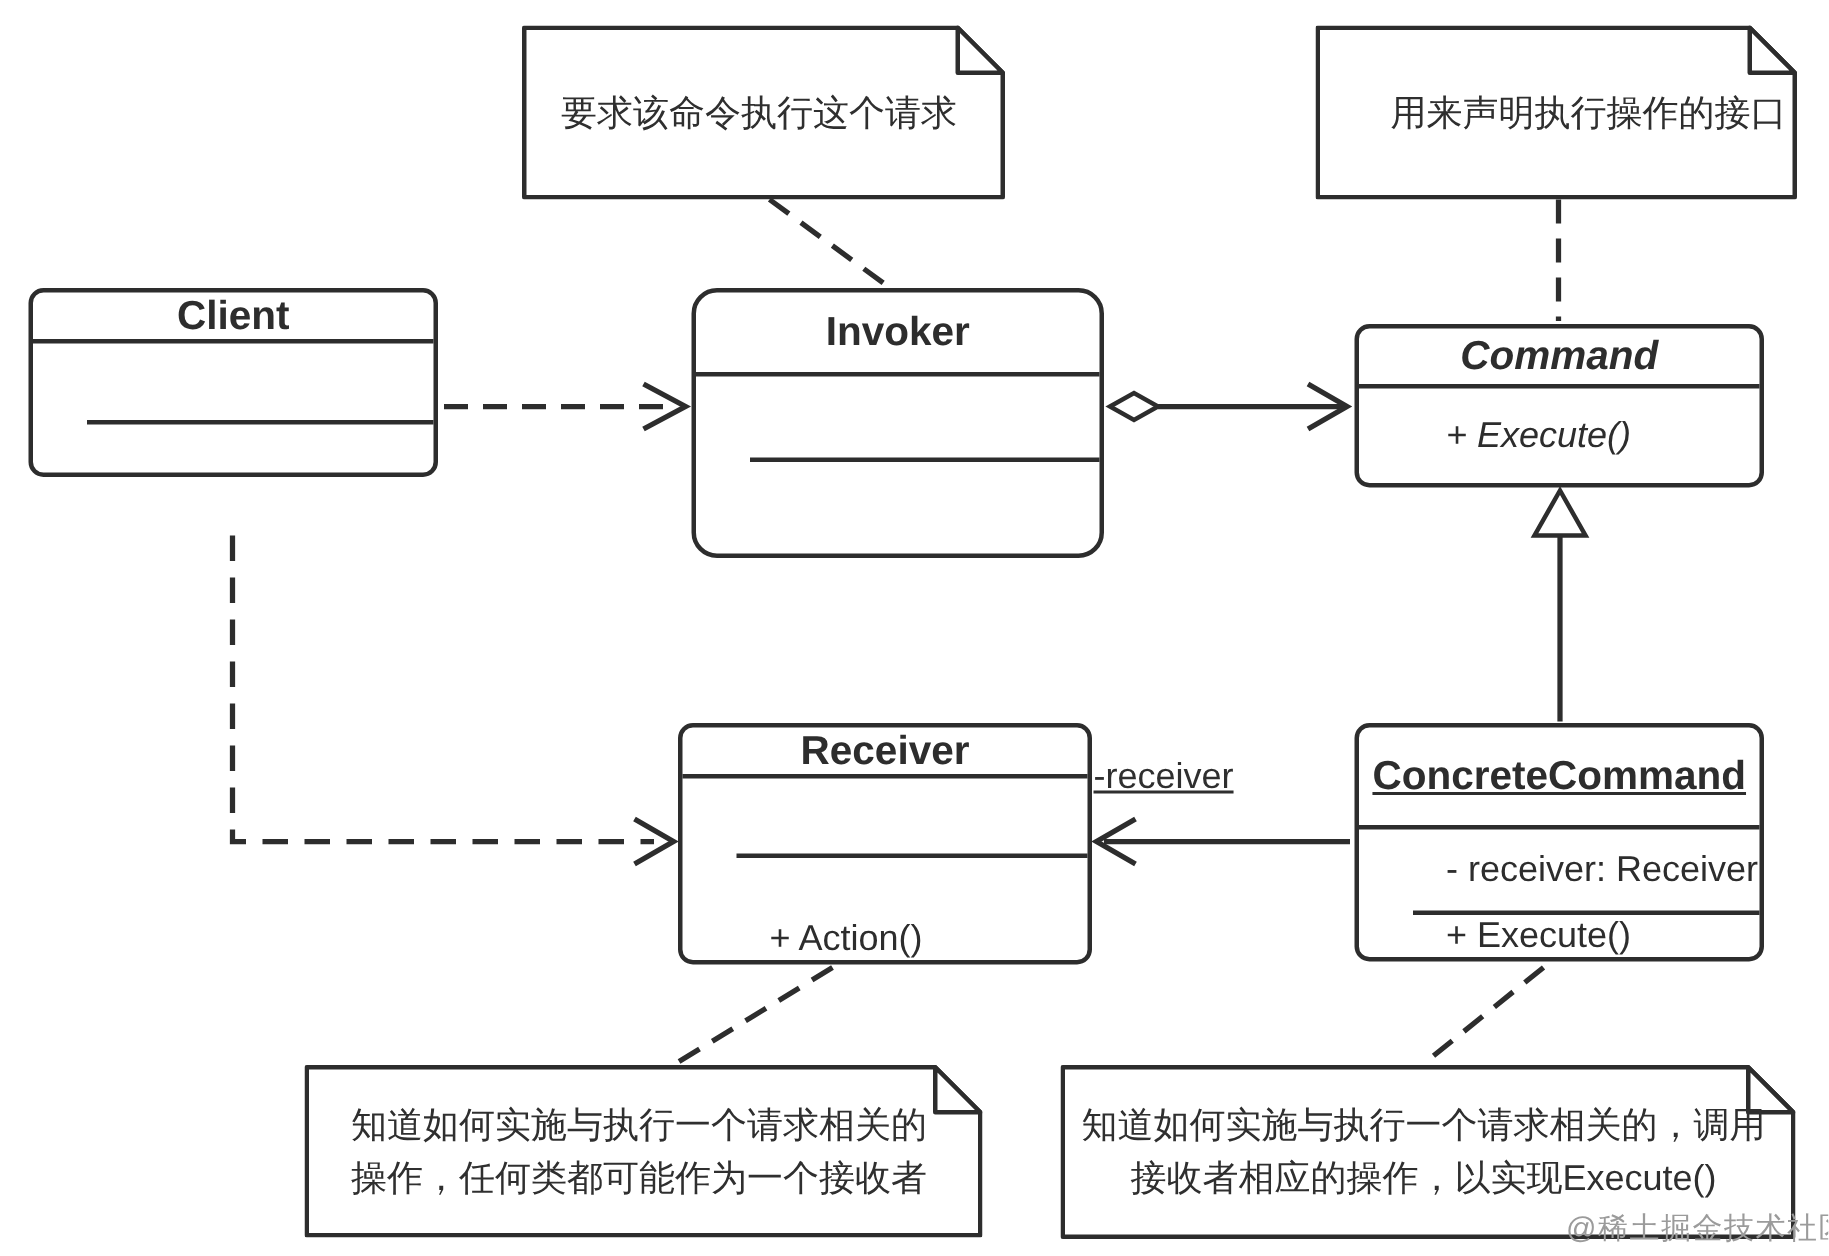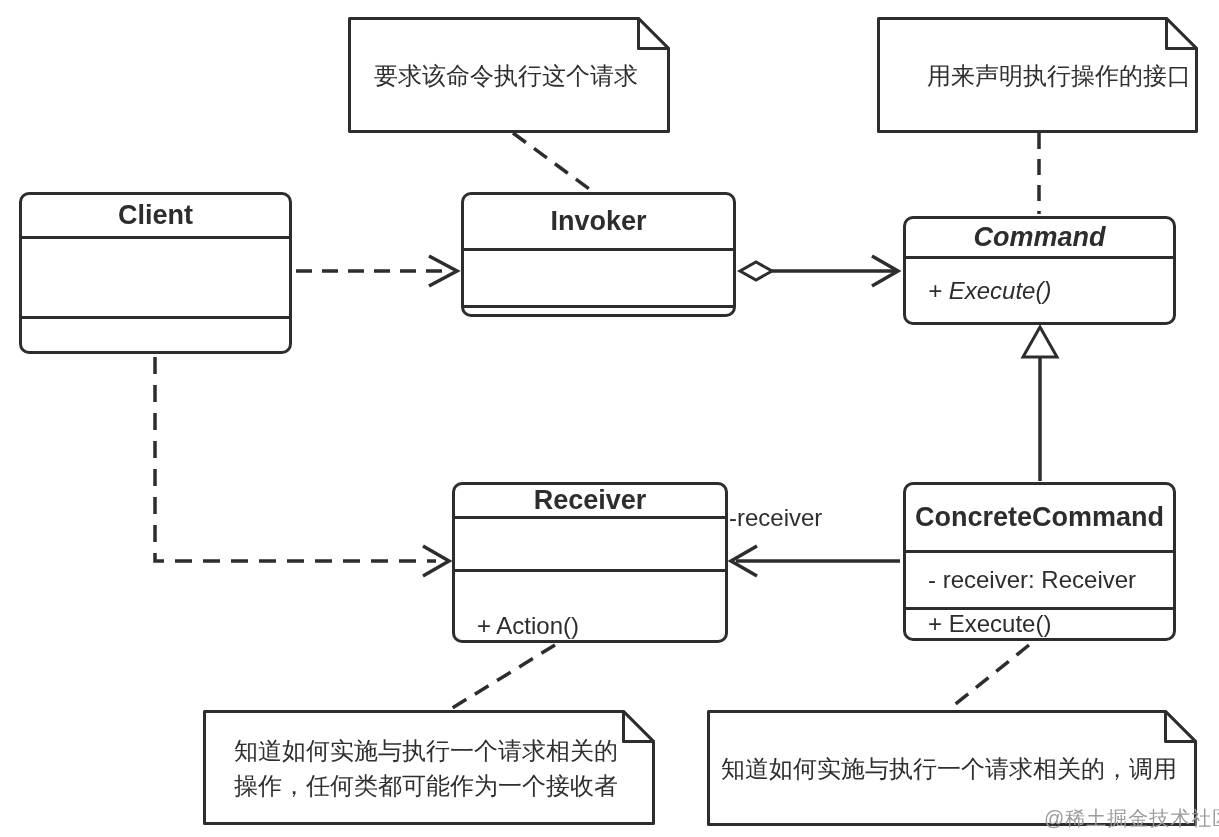--- a/index.html
+++ b/index.html
@@ -32,30 +32,31 @@
     display:flex;align-items:center;justify-content:center;
     font-weight:bold;font-size:27px;
     border-bottom:3px solid var(--line);
     letter-spacing:0px;
   }
   .cls-sec{
     box-sizing:border-box;
     display:flex;align-items:center;
     padding-left:22px;
     font-size:24px;
+    margin-left:36px;
   }
   .cls-sec.divided{border-bottom:3px solid var(--line);}
   .italic{font-style:italic;}
 
   
   .cls.client  .cls-title{height:56px;} .cls.client  .sec-mid{height:60px;} .cls.client  .sec-bot{flex:1;}
   .cls.invoker .cls-title{height:56px;} .cls.invoker .sec-mid{height:57px;} .cls.invoker .sec-bot{flex:1;}
   .cls.command .cls-title{height:40px;} .cls.command .sec-bot{flex:1;}
   .cls.receiver .cls-title{height:53px;} .cls.receiver .sec-mid{height:62px;} .cls.receiver .sec-bot{flex:1;border-radius:10px;}
-  .cls.concrete .cls-title{height:69px;} .cls.concrete .sec-mid{height:58px;} .cls.concrete .sec-bot{flex:1;}
+  .cls.concrete .cls-title{height:69px;text-decoration:underline;} .cls.concrete .sec-mid{height:58px;} .cls.concrete .sec-bot{flex:1;}
 
   
   .note{position:absolute;}
   .note > svg{position:absolute;left:0;top:0;}
   .note-text{
     position:absolute;left:0;top:0;right:0;bottom:0;
     display:flex;flex-direction:column;
     align-items:center;justify-content:center;
     font-size:24px;line-height:35px;
     text-align:center;
@@ -102,27 +103,27 @@
       <path d="M155,357 L155,561 L436,561" stroke-dasharray="17,11"></path>
       <polyline points="423,546 449,561 423,576"></polyline>
 
       <path d="M513,133 L592,191" stroke-dasharray="16,10"></path>
       <path d="M1039,133 L1039,214" stroke-dasharray="16,10"></path>
       <path d="M555,645 L449,710" stroke-dasharray="16,10"></path>
       <path d="M1029,645 L948,710" stroke-dasharray="16,10"></path>
     </g>
   </svg>
 
-  <div class="cls client" style="left:19px;top:192px;width:273px;height:162px;gap:32px;">
+  <div class="cls client" style="left:19px;top:192px;width:273px;height:126px;gap:32px;">
     <div class="cls-title">Client</div>
     <div class="cls-sec sec-mid divided"></div>
     <div class="cls-sec sec-bot"></div>
   </div>
 
-  <div class="cls invoker" style="left:461px;top:192px;width:275px;height:125px;">
+  <div class="cls invoker" style="left:461px;top:192px;width:275px;height:180px;border-radius:17px;">
     <div class="cls-title">Invoker</div>
     <div class="cls-sec sec-mid divided"></div>
     <div class="cls-sec sec-bot"></div>
   </div>
 
   <div class="cls command" style="left:903px;top:216px;width:273px;height:109px;">
     <div class="cls-title italic">Command</div>
     <div class="cls-sec sec-bot italic">+ Execute()</div>
   </div>
 
@@ -169,20 +170,21 @@
     </div>
   </div>
 
   <div class="note" style="left:707px;top:710px;width:490px;height:116px;">
     <svg width="490" height="116" viewBox="0 0 490 116">
       <polygon points="1.5,1.5 458.5,1.5 488.5,31.5 488.5,114.5 1.5,114.5" fill="#ffffff" stroke="#2d2d2d" stroke-width="3" stroke-linejoin="round"></polygon>
       <polygon points="458.5,1.5 458.5,31.5 488.5,31.5" fill="#ffffff" stroke="#2d2d2d" stroke-width="3" stroke-linejoin="round"></polygon>
     </svg>
     <div class="note-text">
       <span>知道如何实施与执行一个请求相关的，调用</span>
+      <span>接收者相应的操作，以实现Execute()</span>
     </div>
   </div>
 
-  <div class="edge-label" style="left:729px;top:504px;">-receiver</div>
+  <div class="edge-label" style="left:729px;top:504px;text-decoration:underline;">-receiver</div>
 
   <div class="watermark">@稀土掘金技术社区</div>
 
 </div>
 
 </body></html>

